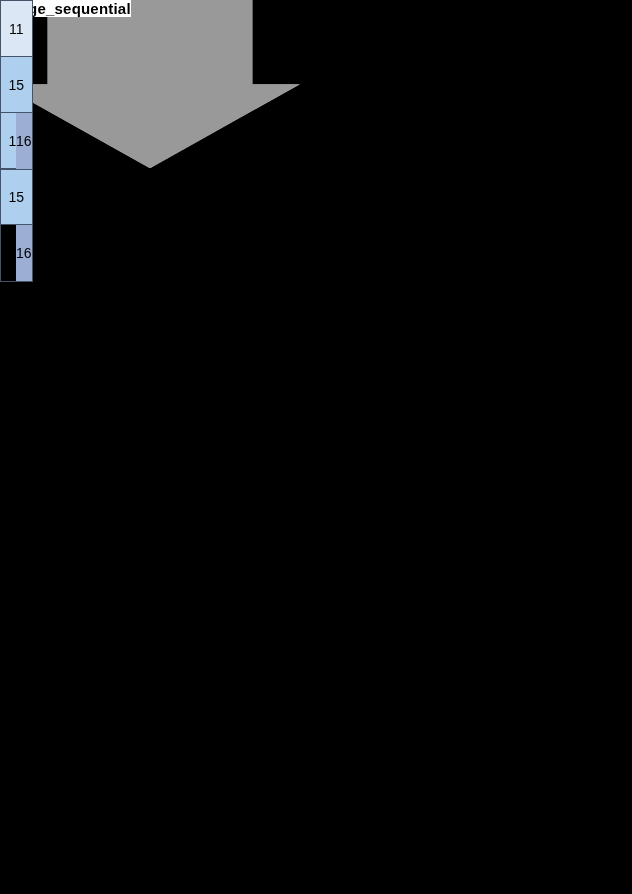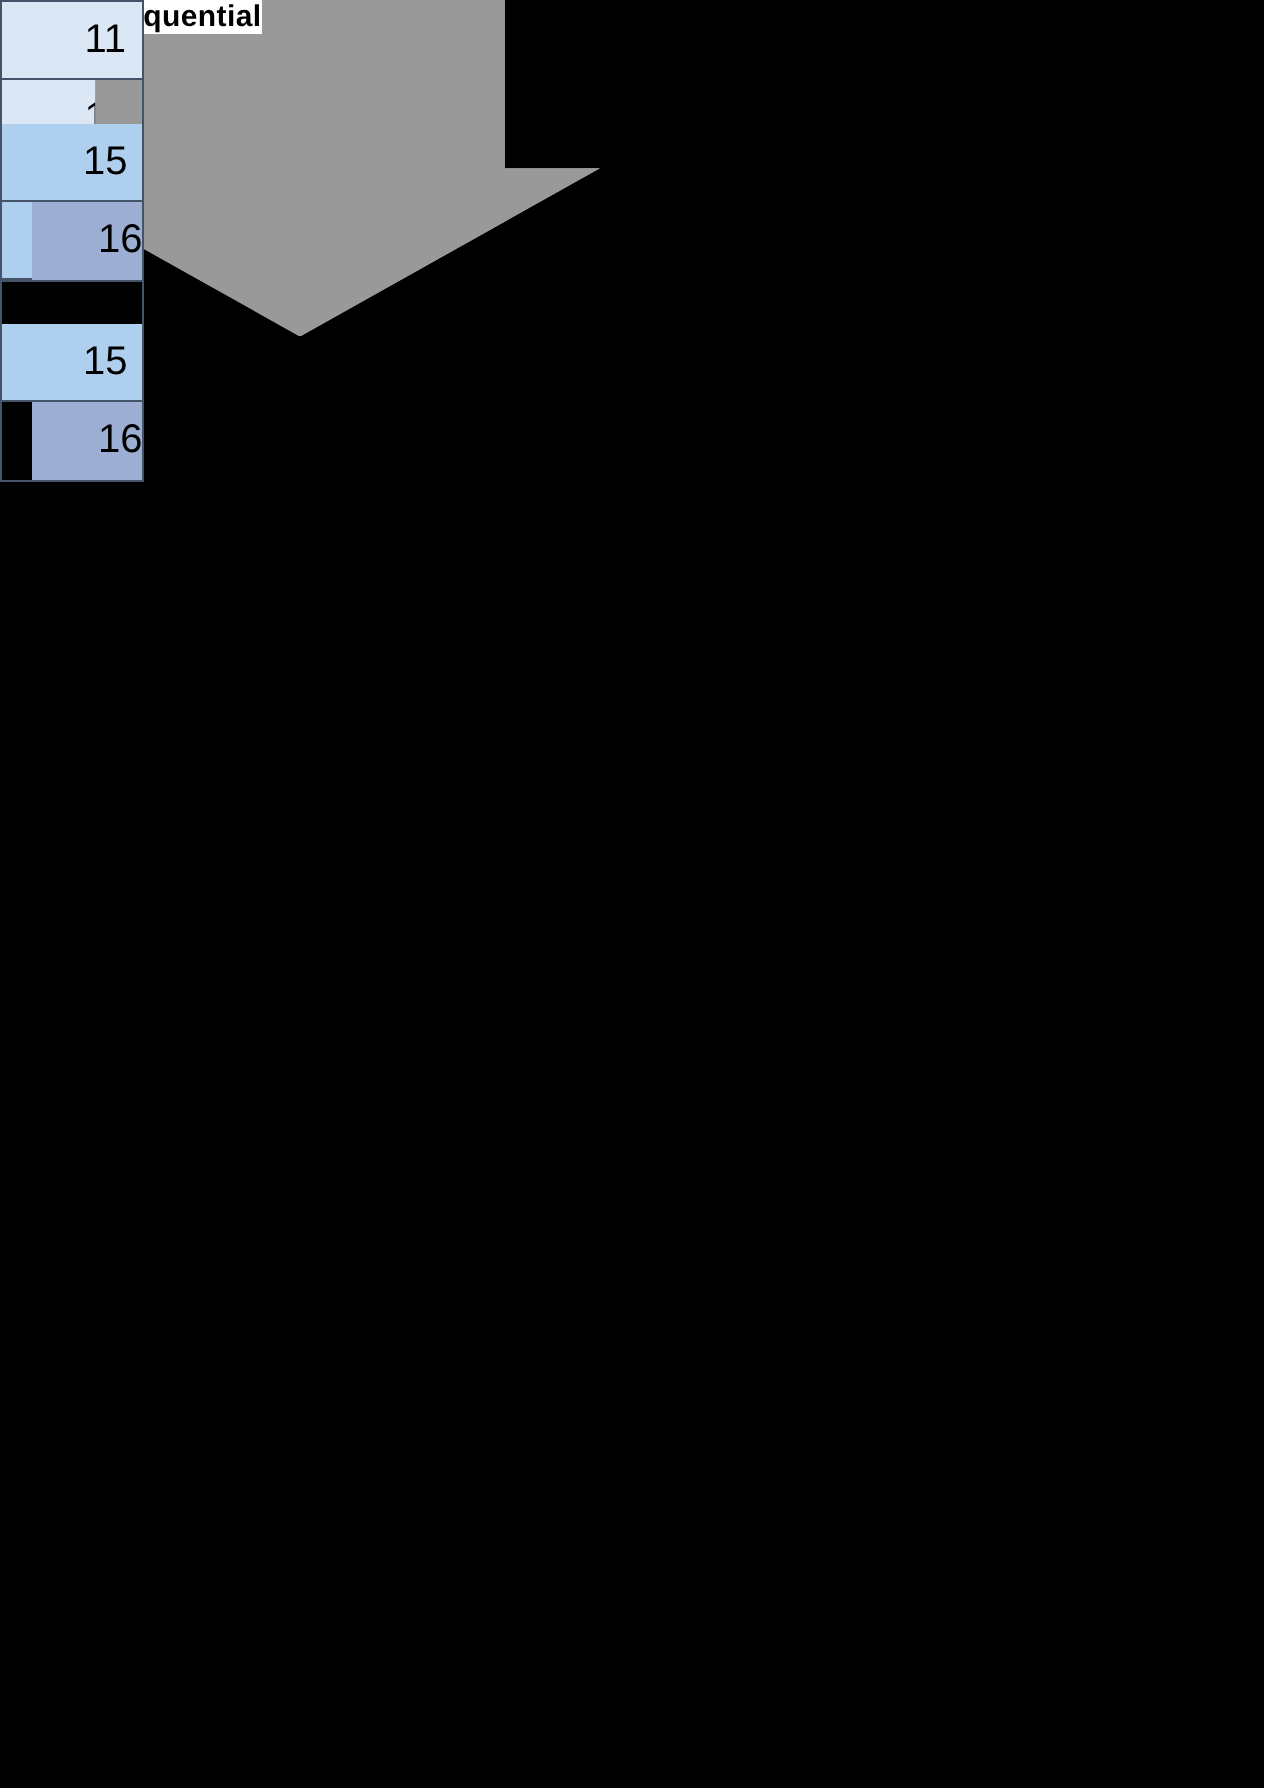--- a/index.html
+++ b/index.html
@@ -22,32 +22,31 @@
     justify-content: center;
     letter-spacing: 0.2px;
   }
 
   .data-table {
     display: flex;
     flex-direction: column;
     border: 1px solid var(--cell-border, #455368);
   }
   .cell {
-    height: 39px;
+    height: 56px;
     display: flex;
     align-items: center;
     justify-content: center;
-    font-size: 20px;
+    font-size: 14px;
     color: var(--cell-text, #000);
     border-bottom: 1px solid var(--cell-border, #455368);
-    padding-left: 33px;
   }
   .cell:last-child { border-bottom: none; }
   .tone-light  { background: var(--light-blue, #dbe7f4); }
-  .tone-medium { background: var(--medium-blue, #aed0ee); margin-top: 22px; }
+  .tone-medium { background: var(--medium-blue, #aed0ee); }
   .tone-dark   { background: var(--dark-blue, #9daed4); margin-left: 15px; }
 
   .arrow svg { display: block; width: 100%; height: 100%; }
   .arrow polygon { fill: var(--arrow-gray, #999); }
 
   
   #hdr-callback-start { left: 0;   top: 4;   width: 237; height: 24; }
   #hdr-callback-end   { left: 287; top: 3;   width: 235; height: 26; }
   #hdr-concatenated   { left: 15;  top: 306; width: 470; height: 27; }
   #hdr-merged         { left: 85;  top: 701; width: 317; height: 27; }

